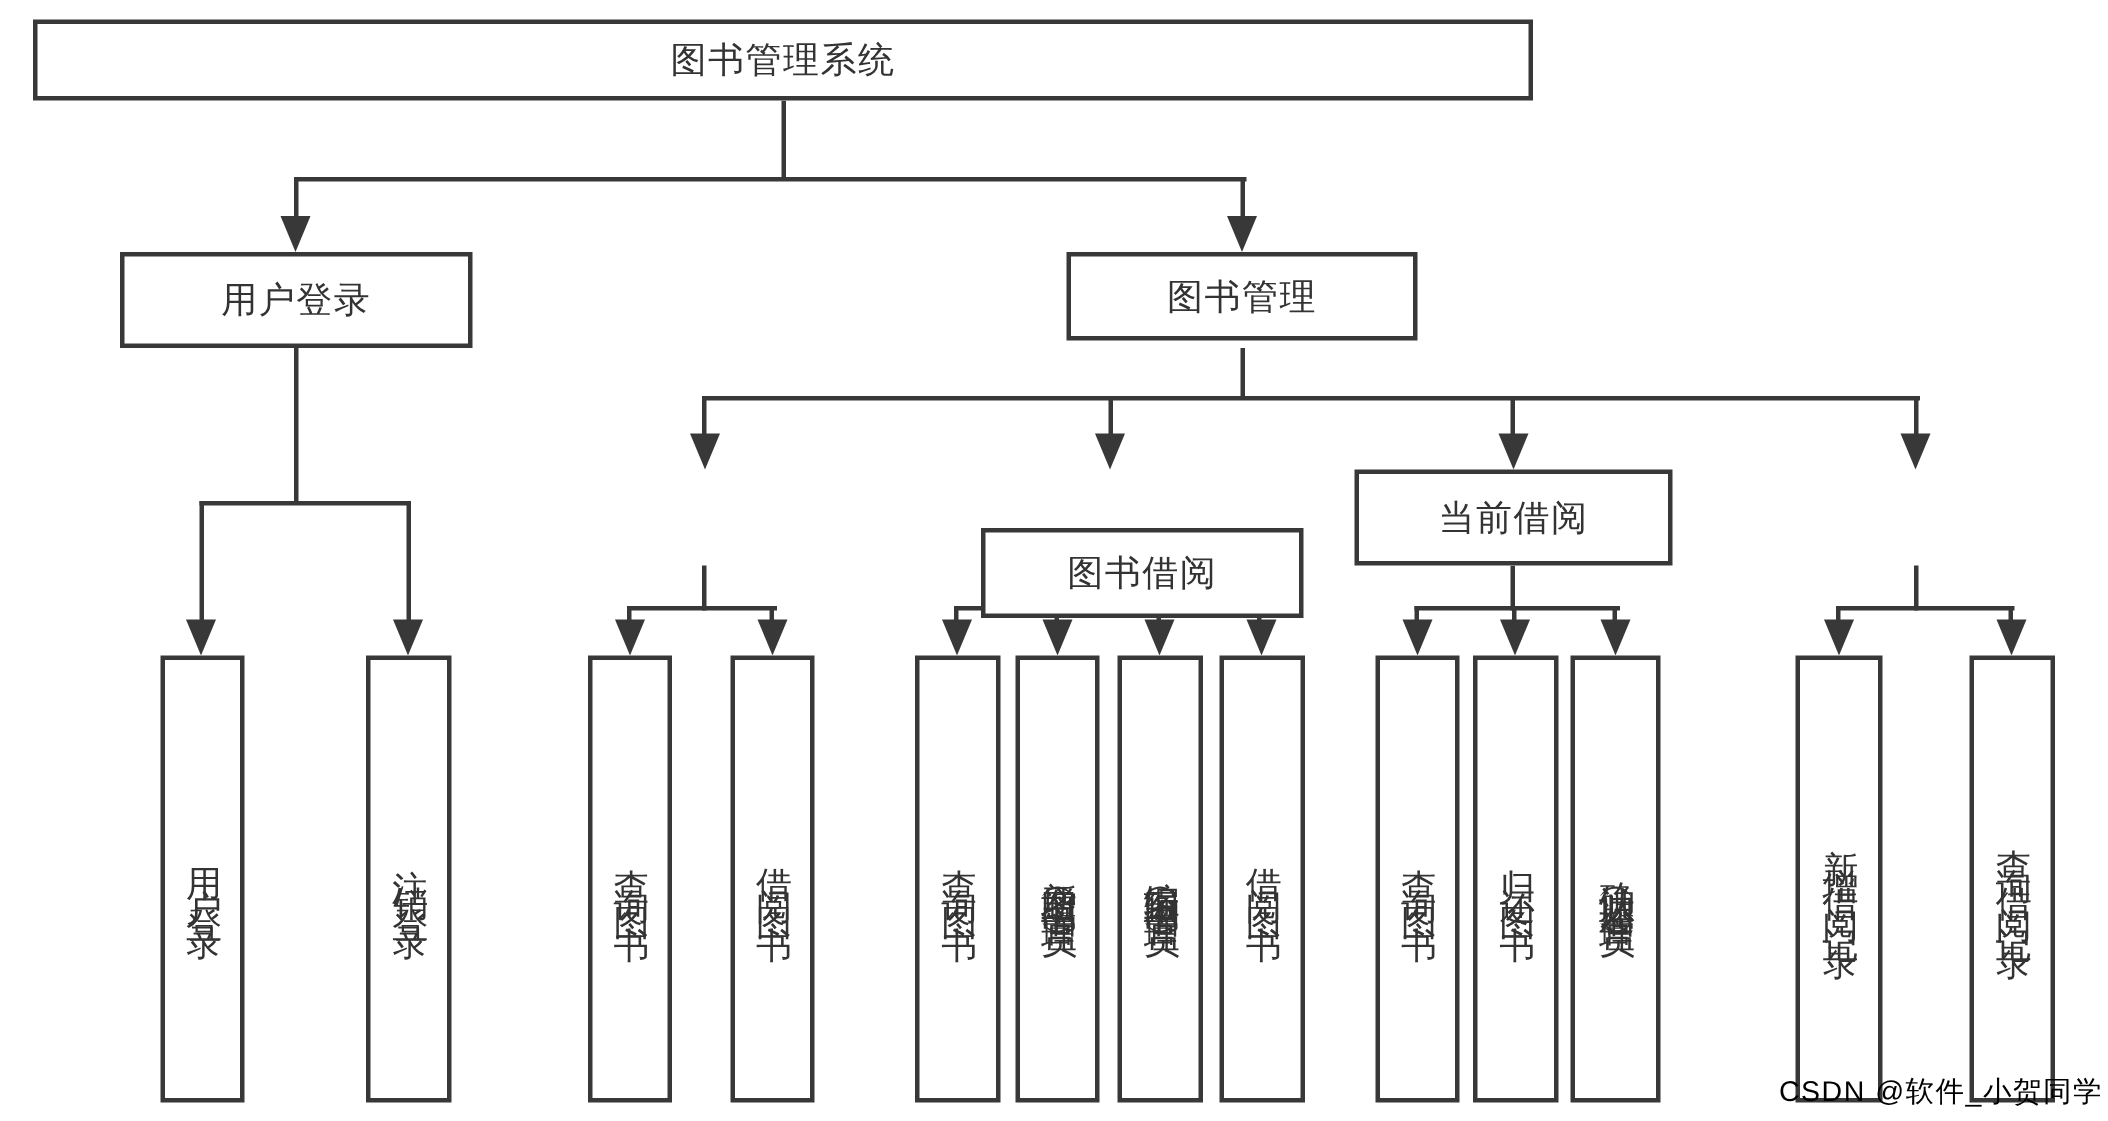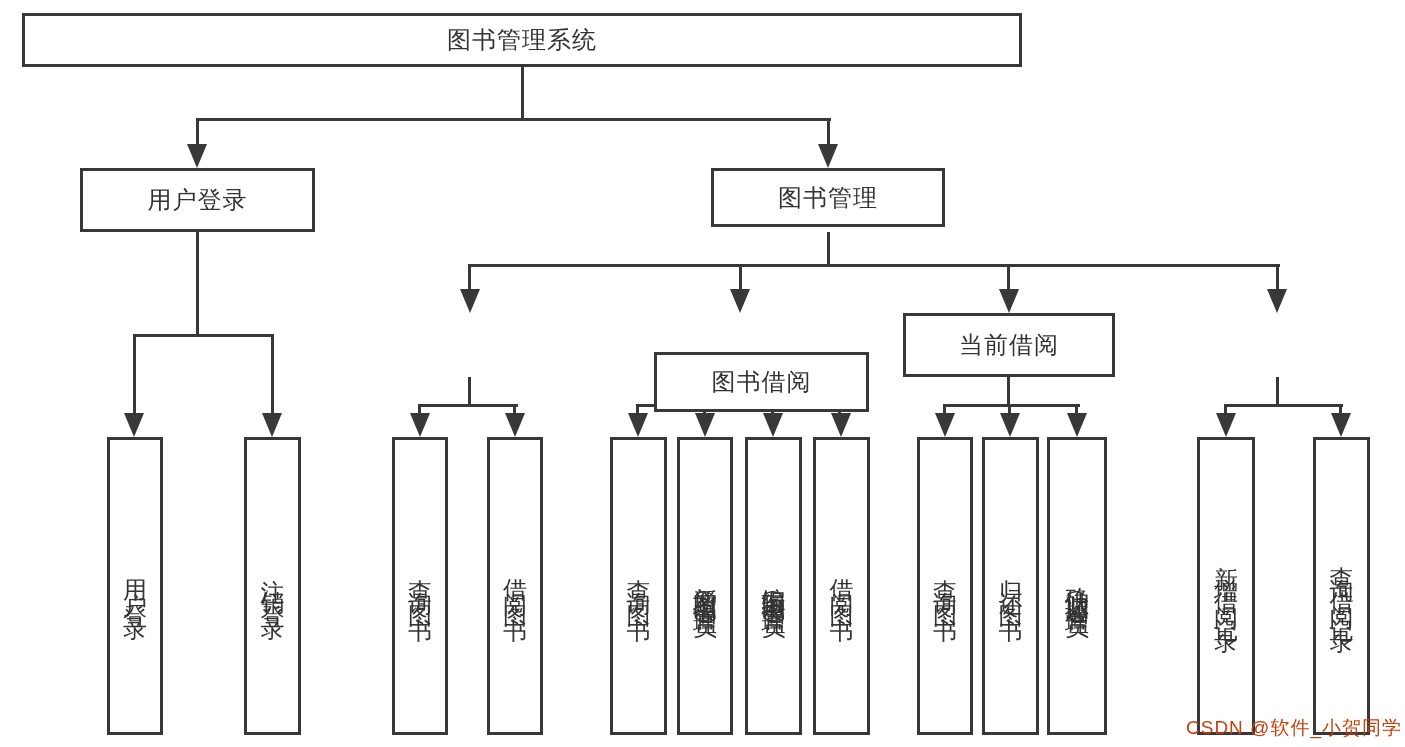--- a/index.html
+++ b/index.html
@@ -20,21 +20,21 @@
   .vt-loose .vlabel{letter-spacing:13px;}
   .vt-tight .vlabel{letter-spacing:4px;}
   .line{position:absolute;background:#383838;z-index:1;}
   .arrow{
     position:absolute;width:0;height:0;z-index:1;
     border-left:10px solid transparent;border-right:10px solid transparent;
     border-top:24px solid #383838;
   }
   .watermark{
     position:absolute;left:1186px;top:715px;z-index:3;
-    font-size:19px;color:#c2410c;letter-spacing:1px;white-space:nowrap;
+    font-size:19px;color:#000000;letter-spacing:1px;white-space:nowrap;
   }
 </style>
 </head>
 <body>
 
 <div class="canvas">
 
   <div class="node" style="left:22px;top:13px;width:1000px;height:54px;">
     <span>图书管理系统</span>
   </div>

